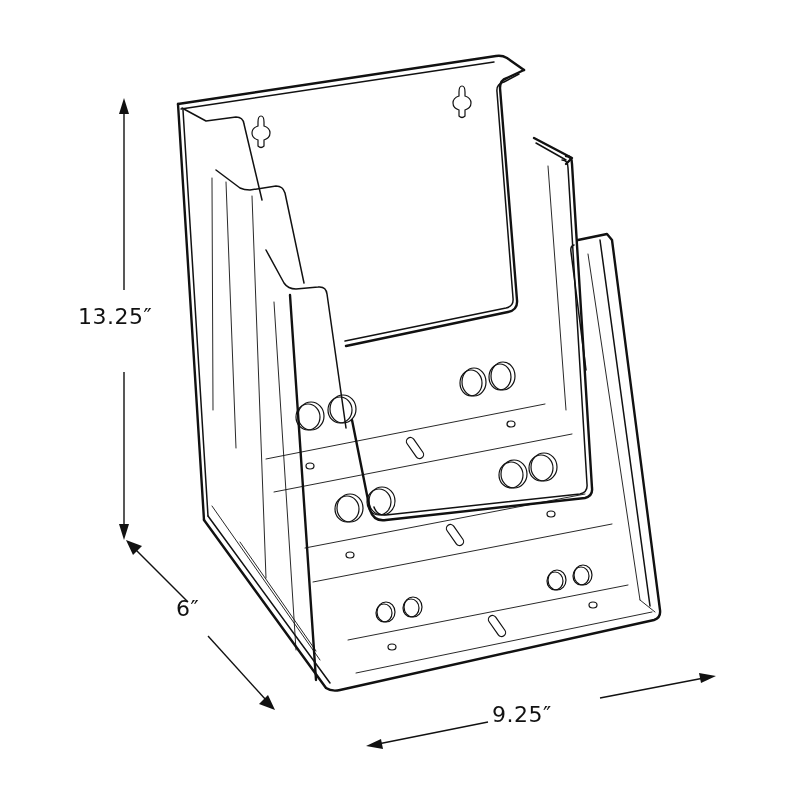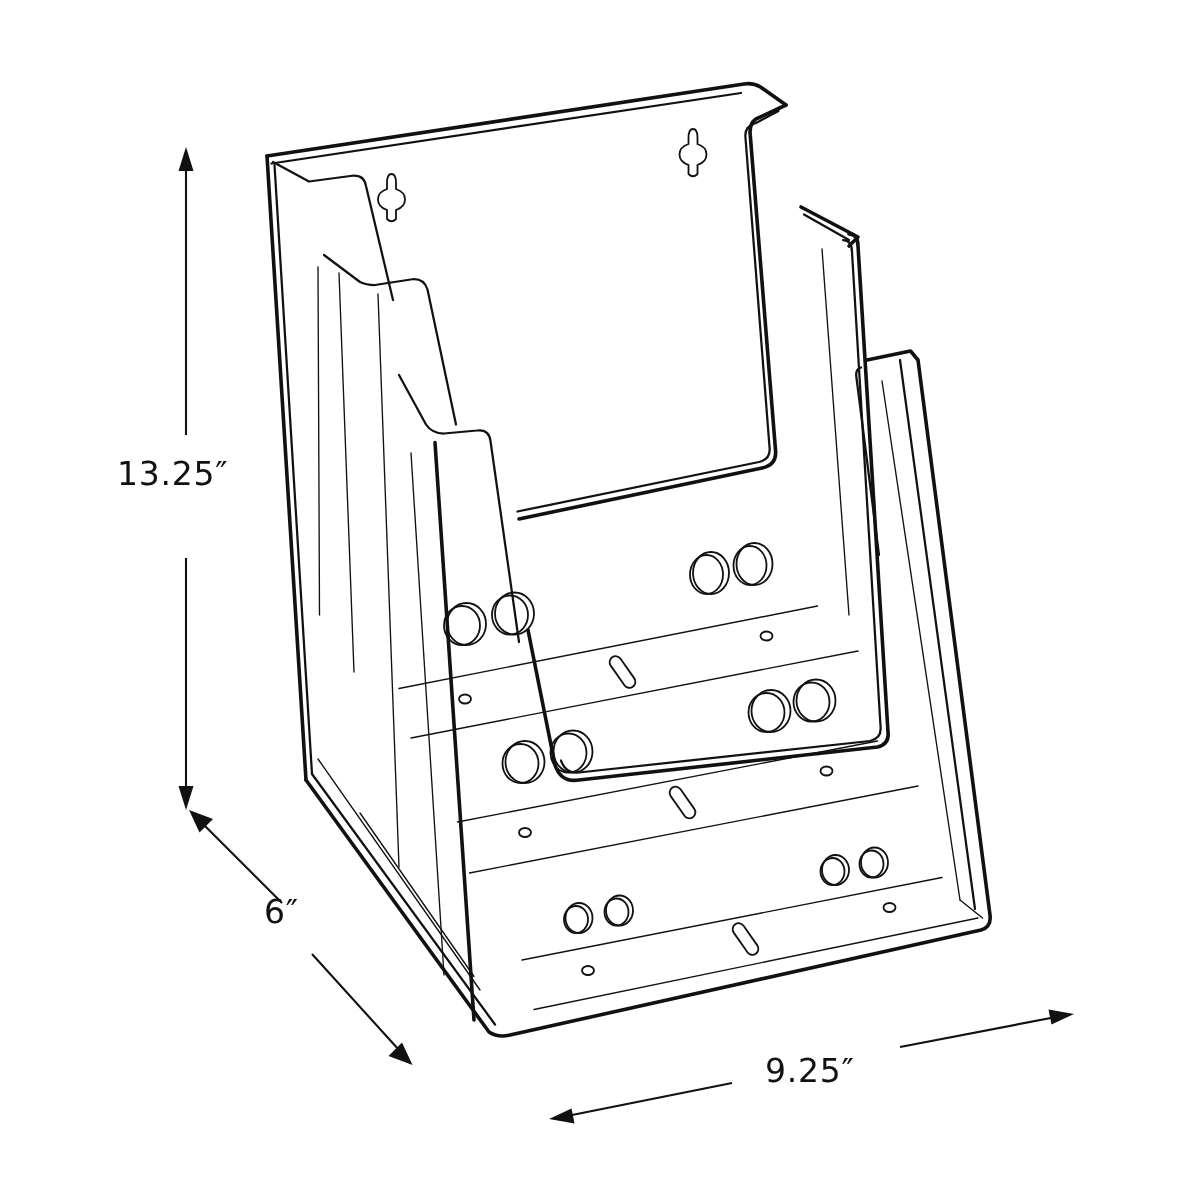--- a/index.html
+++ b/index.html
@@ -27,21 +27,21 @@
       position: absolute;
       font-family: "DejaVu Sans", "Liberation Sans", sans-serif;
       font-size: 22px;
       color: #111111;
       letter-spacing: 0.5px;
       white-space: nowrap;
       line-height: 1;
     }
     .lbl-height { left: 78px; top: 306px; }
     .lbl-depth  { left: 176px; top: 598px; }
-    .lbl-width  { left: 510px; top: 704px; }
+    .lbl-width  { left: 492px; top: 704px; }
 
     .thick { fill: none; stroke: #111; stroke-width: 2.4; stroke-linejoin: round; stroke-linecap: round; }
     .med   { fill: none; stroke: #111; stroke-width: 1.5; stroke-linejoin: round; stroke-linecap: round; }
     .thin  { fill: none; stroke: #111; stroke-width: 0.9; stroke-linecap: round; }
     .hole  { fill: none; stroke: #111; stroke-width: 1.2; }
     .dimline { fill: none; stroke: #111; stroke-width: 1.4; }
     .arrow { fill: #111; stroke: none; }
   </style>
 </head>
 <body>

